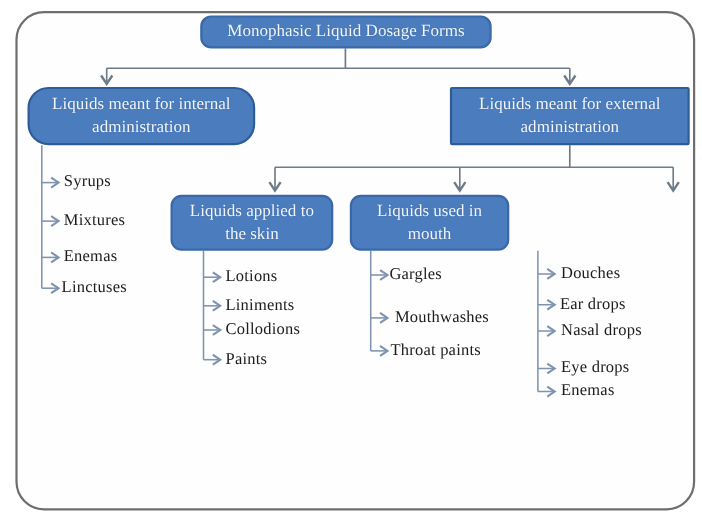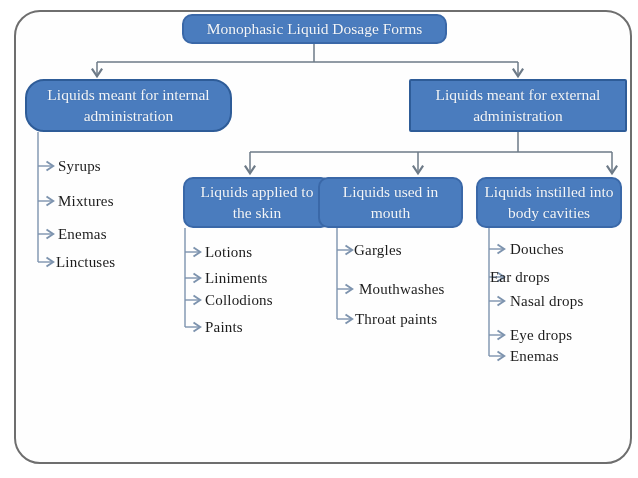--- a/index.html
+++ b/index.html
@@ -86,38 +86,37 @@
       <line x1="489" y1="356" x2="504" y2="356" marker-end="url(#ahb)"></line>
     </g>
   </svg>
 
   <div class="node rounded" style="left:182px;top:14px;width:265px;height:30px;">Monophasic Liquid Dosage Forms</div>
 
   <div class="node square" style="left:25px;top:79px;width:207px;height:53px;padding:2px 14px;border-radius:19px;">Liquids meant for internal administration</div>
 
   <div class="node square" style="left:409px;top:79px;width:218px;height:53px;padding:2px 24px;">Liquids meant for external administration</div>
 
-  <div class="node rounded" style="left:155px;top:177px;width:148px;height:51px;padding:2px 10px;margin-left:28px;">Liquids applied to the skin</div>
+  <div class="node rounded" style="left:155px;top:177px;width:148px;height:51px;padding:2px 10px;">Liquids applied to the skin</div>
 
   <div class="node rounded" style="left:318px;top:177px;width:145px;height:51px;padding:2px 18px;">Liquids used in mouth</div>
 
-  <div class="node rounded" style="left:476px;top:177px;width:146px;height:51px;padding:2px 6px;">Liquids instilled into body cavities</div>
 
   <div class="leaf" style="left:58px;top:166px;">Syrups</div>
   <div class="leaf" style="left:58px;top:201px;">Mixtures</div>
   <div class="leaf" style="left:58px;top:234px;">Enemas</div>
   <div class="leaf" style="left:56px;top:262px;">Linctuses</div>
 
   <div class="leaf" style="left:205px;top:252px;">Lotions</div>
   <div class="leaf" style="left:205px;top:278px;">Liniments</div>
   <div class="leaf" style="left:205px;top:300px;">Collodions</div>
   <div class="leaf" style="left:205px;top:327px;">Paints</div>
 
   <div class="leaf" style="left:354px;top:250px;">Gargles</div>
   <div class="leaf" style="left:359px;top:289px;">Mouthwashes</div>
   <div class="leaf" style="left:355px;top:319px;">Throat paints</div>
 
   <div class="leaf" style="left:510px;top:249px;">Douches</div>
-  <div class="leaf" style="left:490px;top:277px;">Ear drops</div>
+  <div class="leaf" style="left:509px;top:277px;">Ear drops</div>
   <div class="leaf" style="left:510px;top:301px;">Nasal drops</div>
   <div class="leaf" style="left:510px;top:335px;">Eye drops</div>
   <div class="leaf" style="left:510px;top:356px;">Enemas</div>
 </div>
 
 </body></html>

